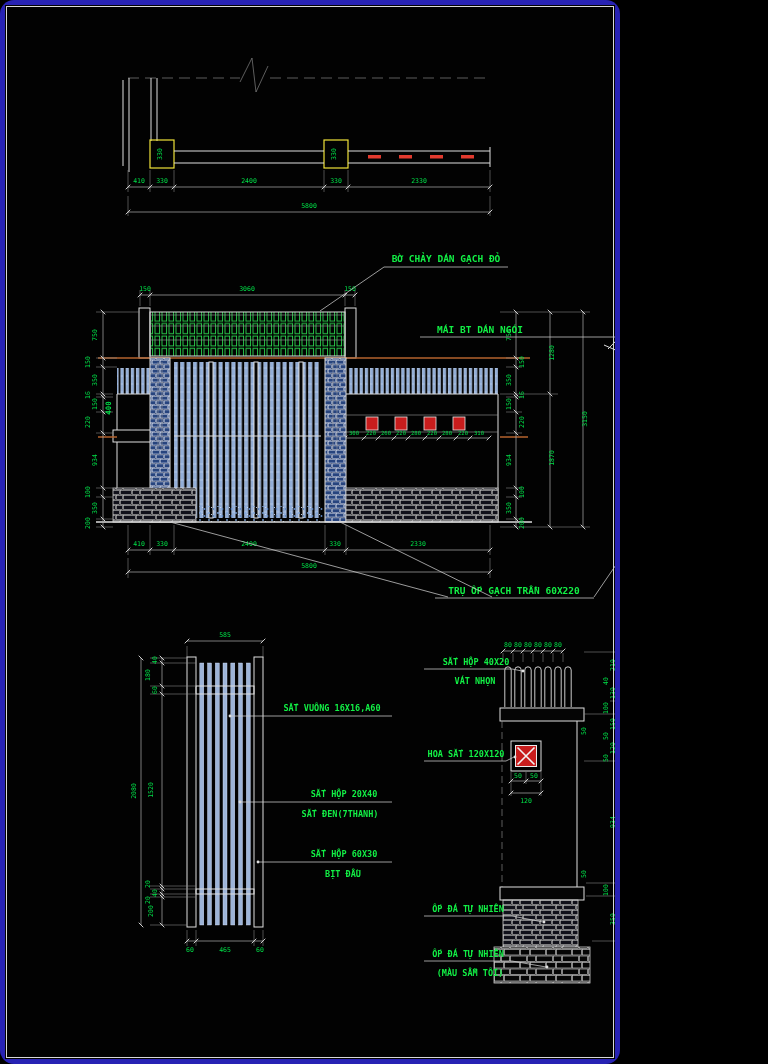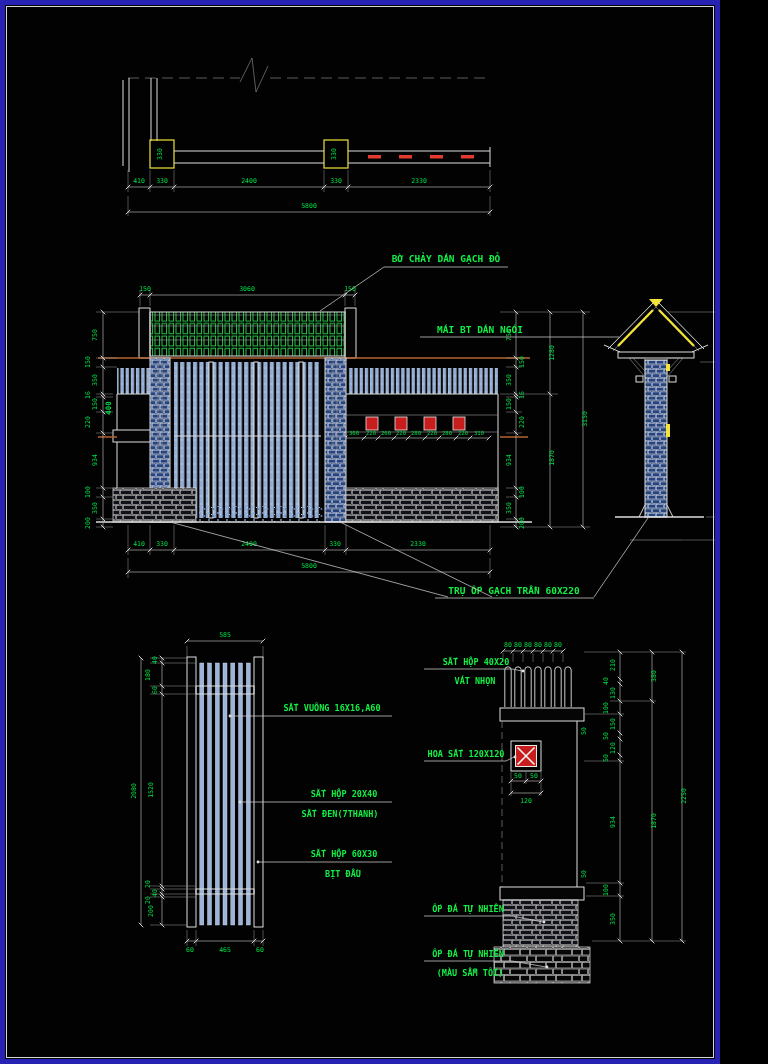--- a/index.html
+++ b/index.html
@@ -1,16 +1,16 @@
 <!DOCTYPE html>
 <html><head>
 <meta charset="utf-8">
 <style>
   html,body{margin:0;padding:0;background:#000;}
-  .page{position:relative;width:720px;height:1064px;background:#020202;overflow:hidden;}
+  .page{position:relative;width:620px;height:1064px;background:#020202;overflow:hidden;border-radius:14px;}
   .frame{position:absolute;inset:0;border:5px solid #2722b4;pointer-events:none;}
   .frame-inner{position:absolute;inset:6px;border:1px solid #d8d8d8;pointer-events:none;}
   svg{position:absolute;left:0;top:0;}
   svg text{font-family:"DejaVu Sans Mono","Liberation Mono",monospace;fill:#00e148;}
   .t6{font-size:6.5px;text-anchor:middle;}
   .t5{font-size:5.6px;text-anchor:middle;}
   .t7{font-size:7.5px;font-weight:bold;text-anchor:middle;}
   .lb{font-size:9.5px;font-weight:bold;text-anchor:middle;fill:#12ef45;}
   .lbs{font-size:8.5px;font-weight:bold;text-anchor:middle;fill:#12ef45;}
   .w{stroke:#dedede;fill:none;stroke-width:1;}

